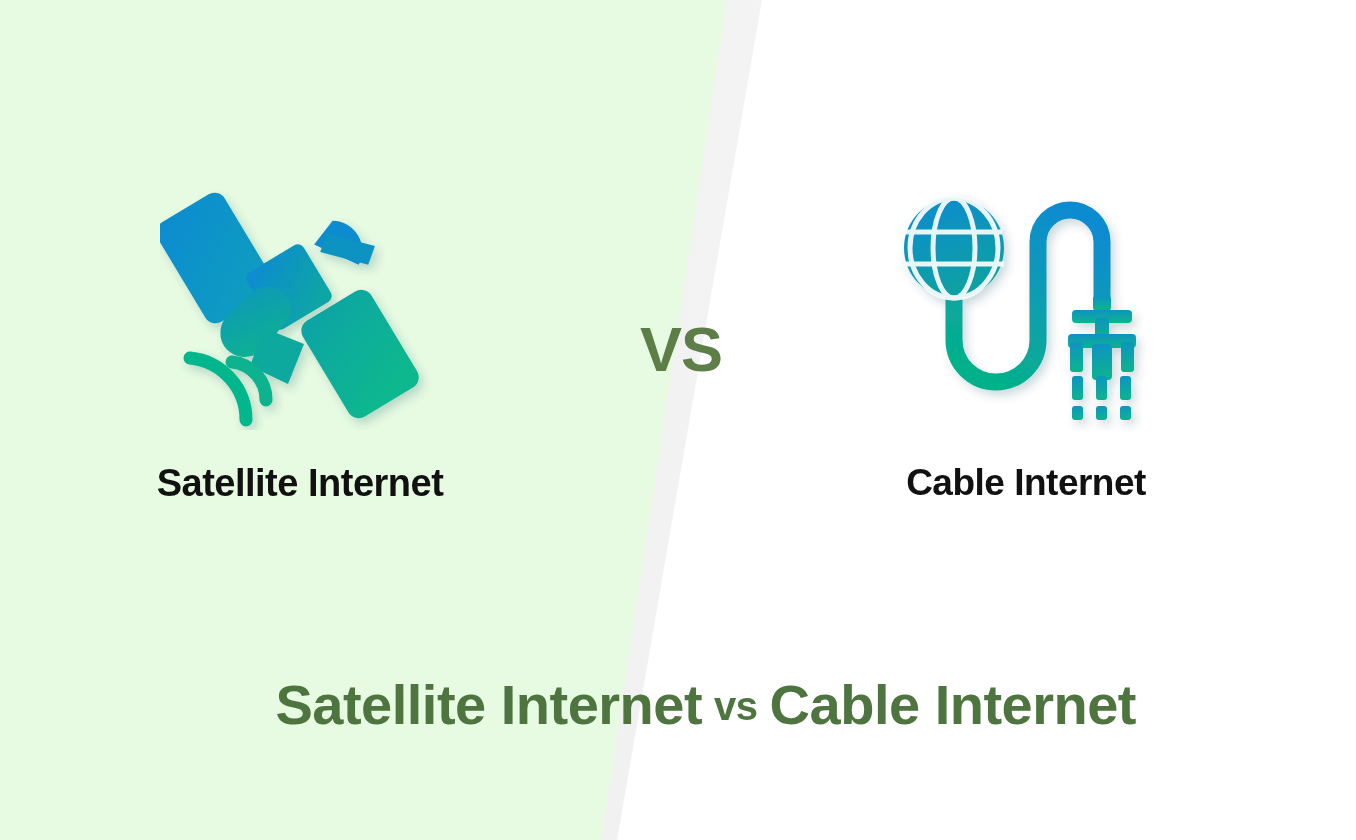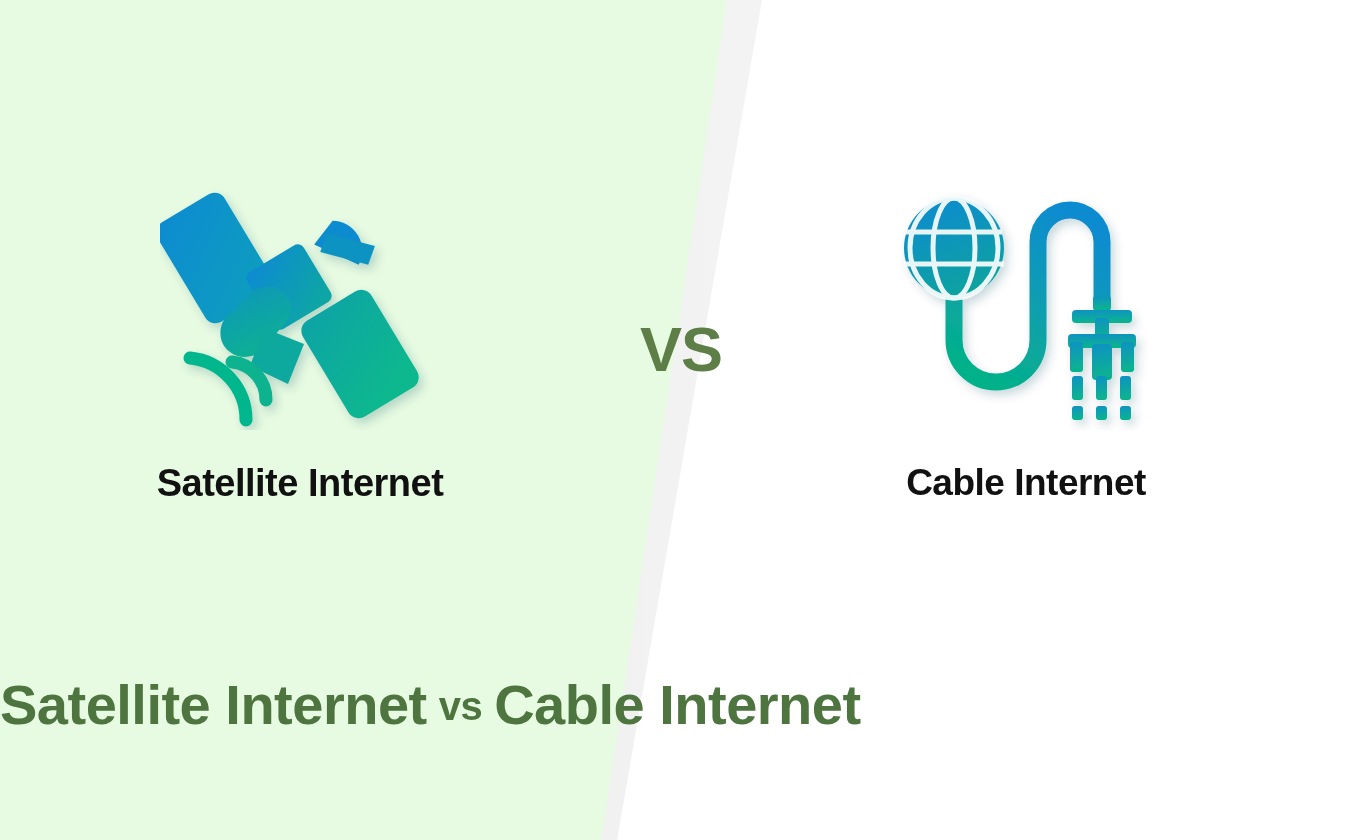--- a/index.html
+++ b/index.html
@@ -99,21 +99,21 @@
     letter-spacing: -1px;
     line-height: 1;
   }
 
   
   .caption {
     position: absolute;
     left: 0;
     top: 672px;
     width: 1136px;
-    text-align: left;
+    text-align: right;
     white-space: nowrap;
     font-size: 56px;
     font-weight: 700;
     color: #4e7540;
     letter-spacing: -0.5px;
   }
   .caption .cap-vs {
     font-size: 40px;
     font-weight: 700;
     color: #4e7540;

